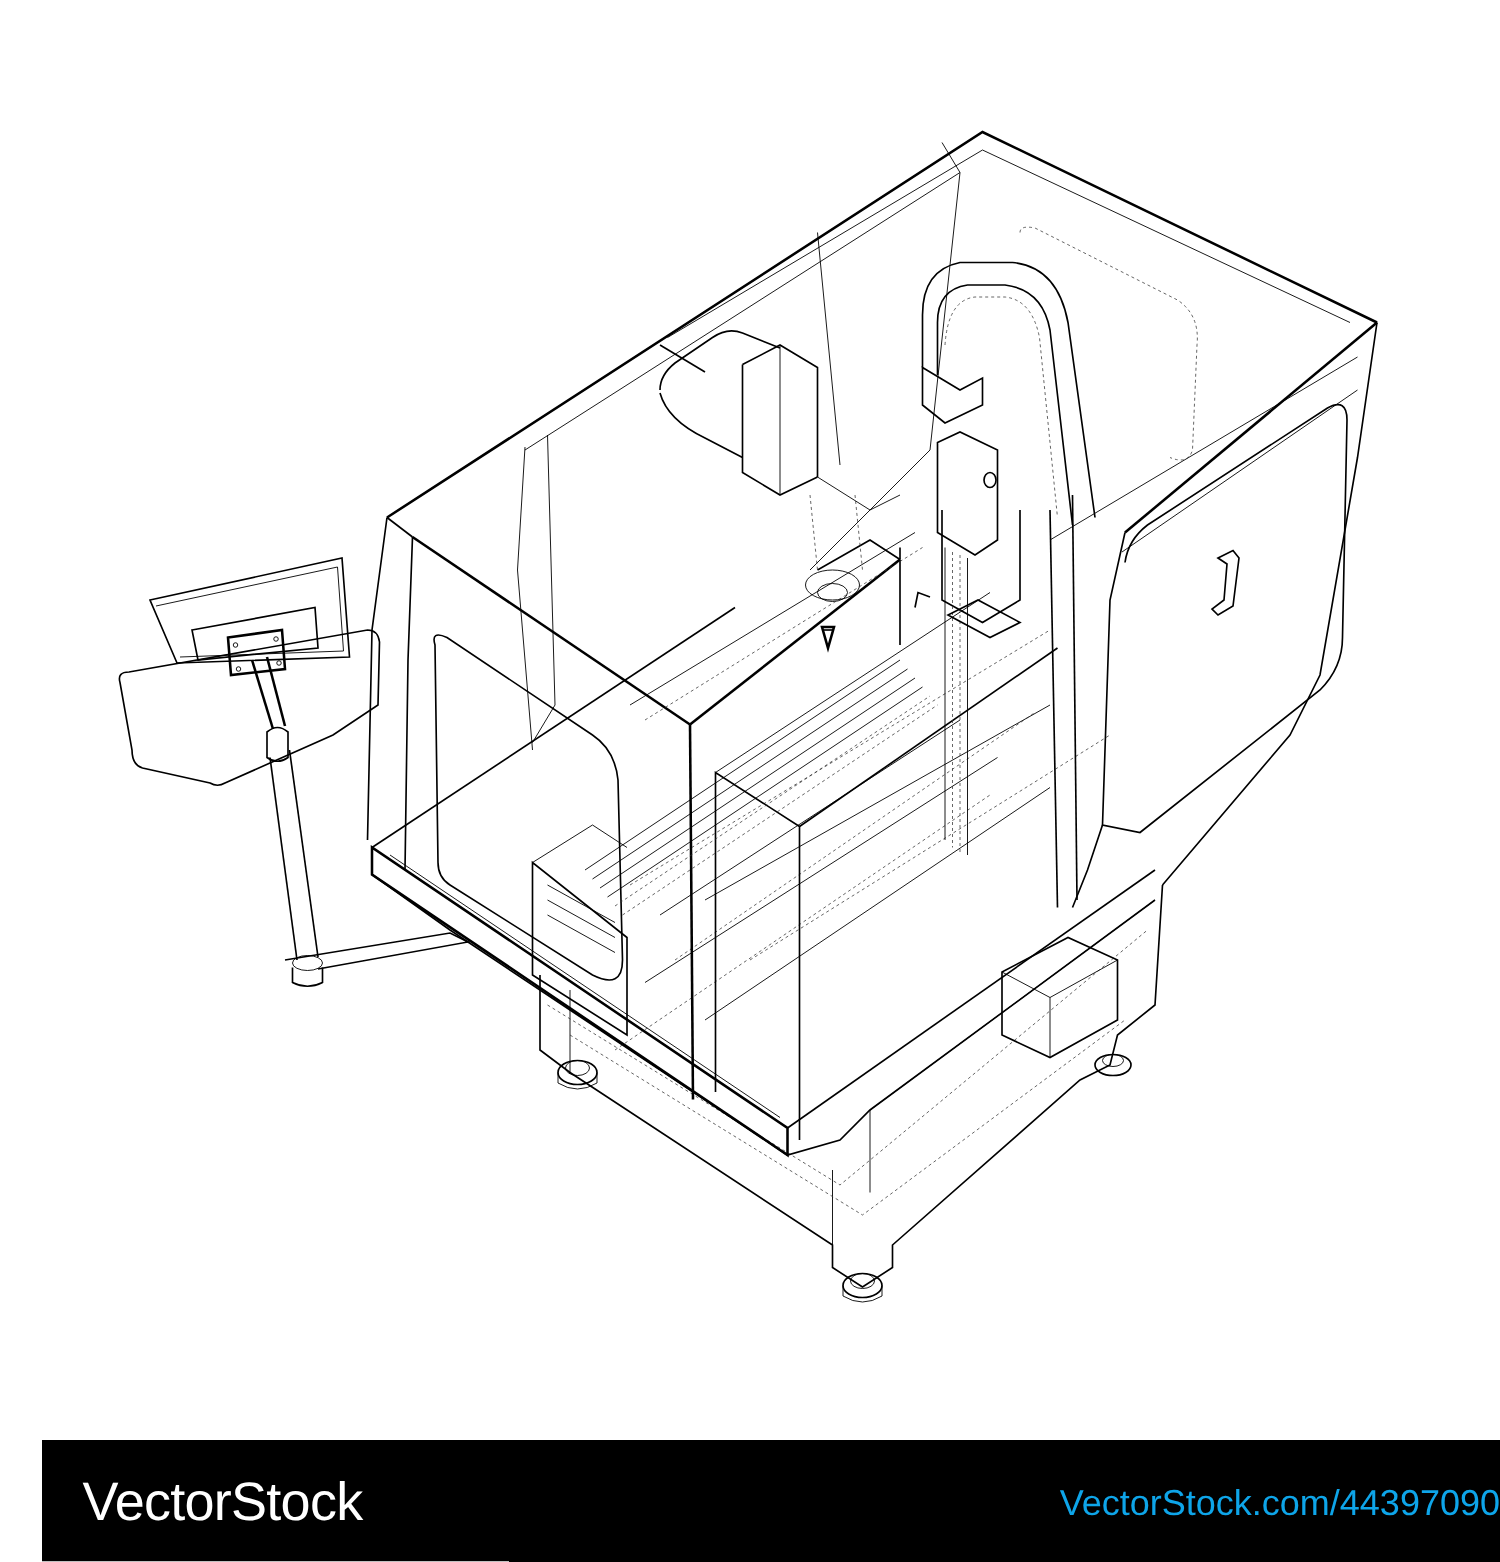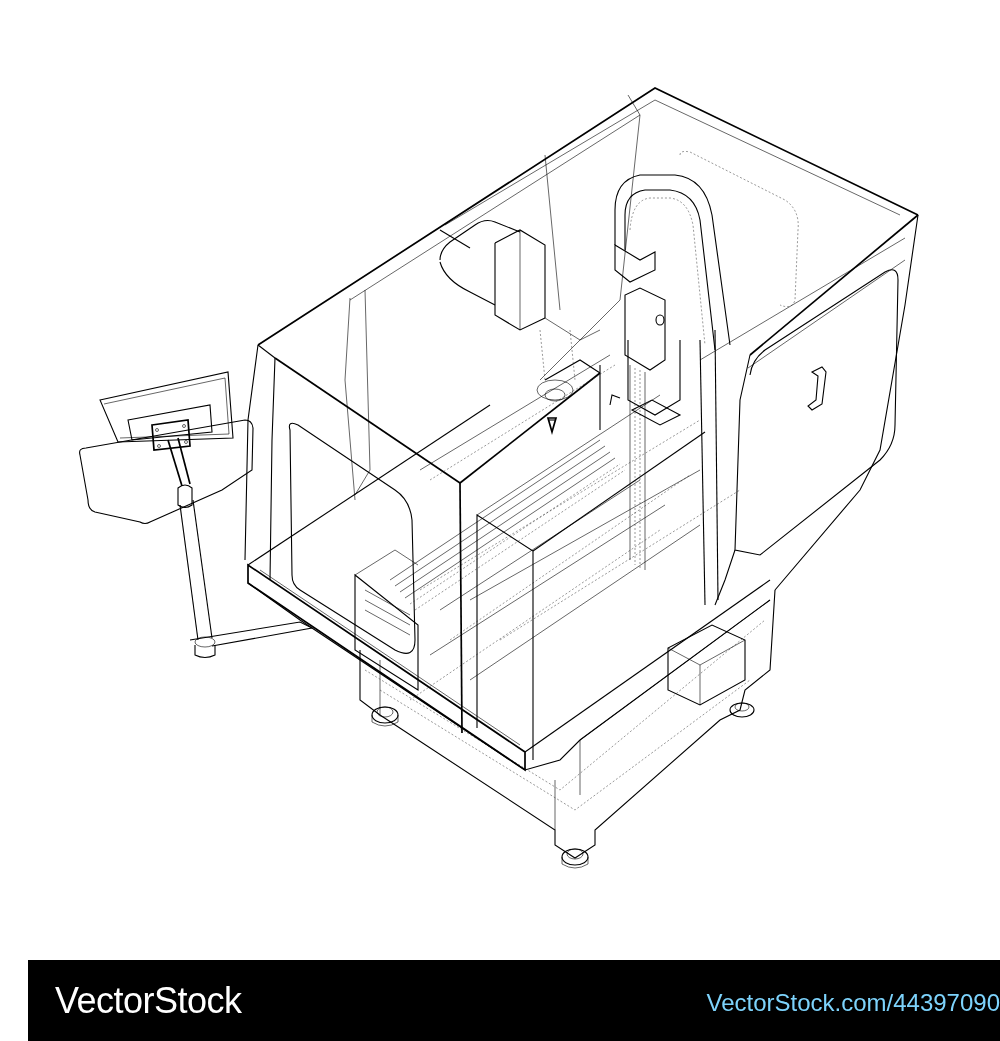--- a/index.html
+++ b/index.html
@@ -45,21 +45,21 @@
       letter-spacing: -0.5px;
       font-family: "Liberation Sans", sans-serif;
       color: #ffffff;
     }
     .image-id {
       position: absolute;
       right: 28px;
       top: 29px;
       font-size: 24px;
       font-family: "Liberation Sans", sans-serif;
-      color: #7dd3fc;
+      color: #0ea5e9;
     }
     .thin { stroke: #000; stroke-width: 0.6; fill: none; }
     .med  { stroke: #000; stroke-width: 1.1; fill: none; }
     .bold { stroke: #000; stroke-width: 1.7; fill: none; }
     .dash { stroke: #333; stroke-width: 0.5; fill: none; stroke-dasharray: 2 2; }
   </style>
 </head>
 <body>
 
 <div class="canvas">

